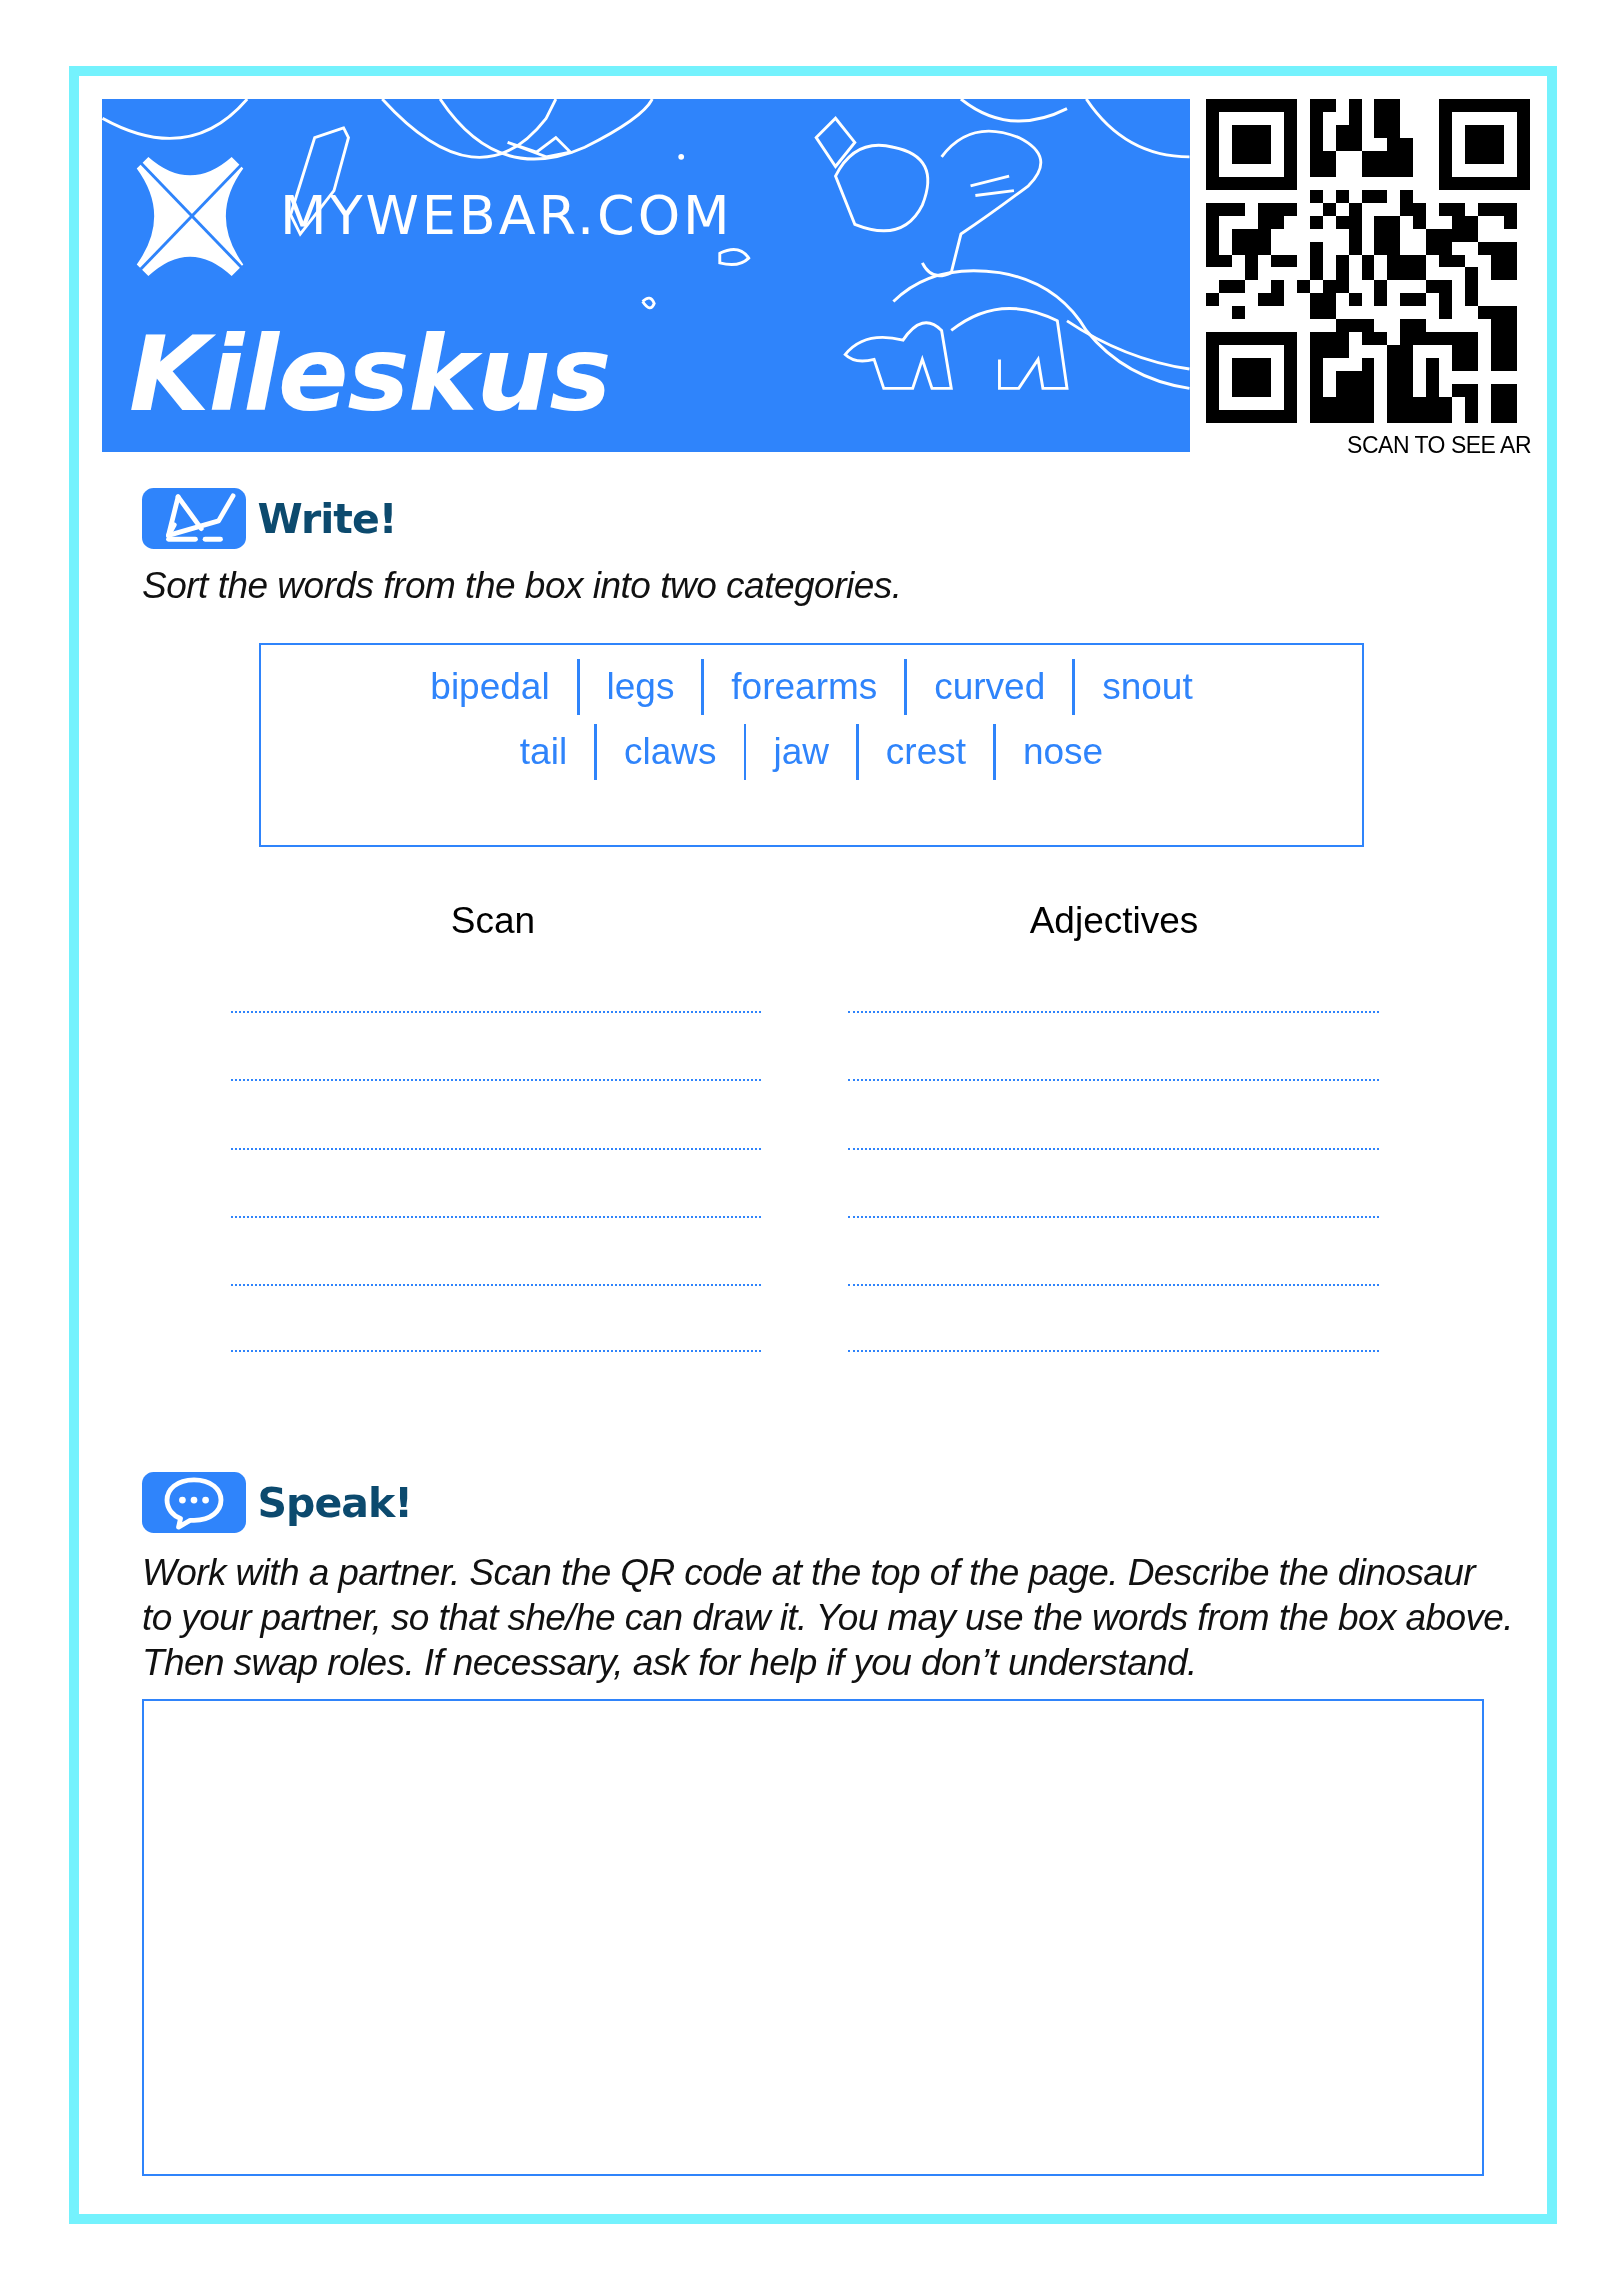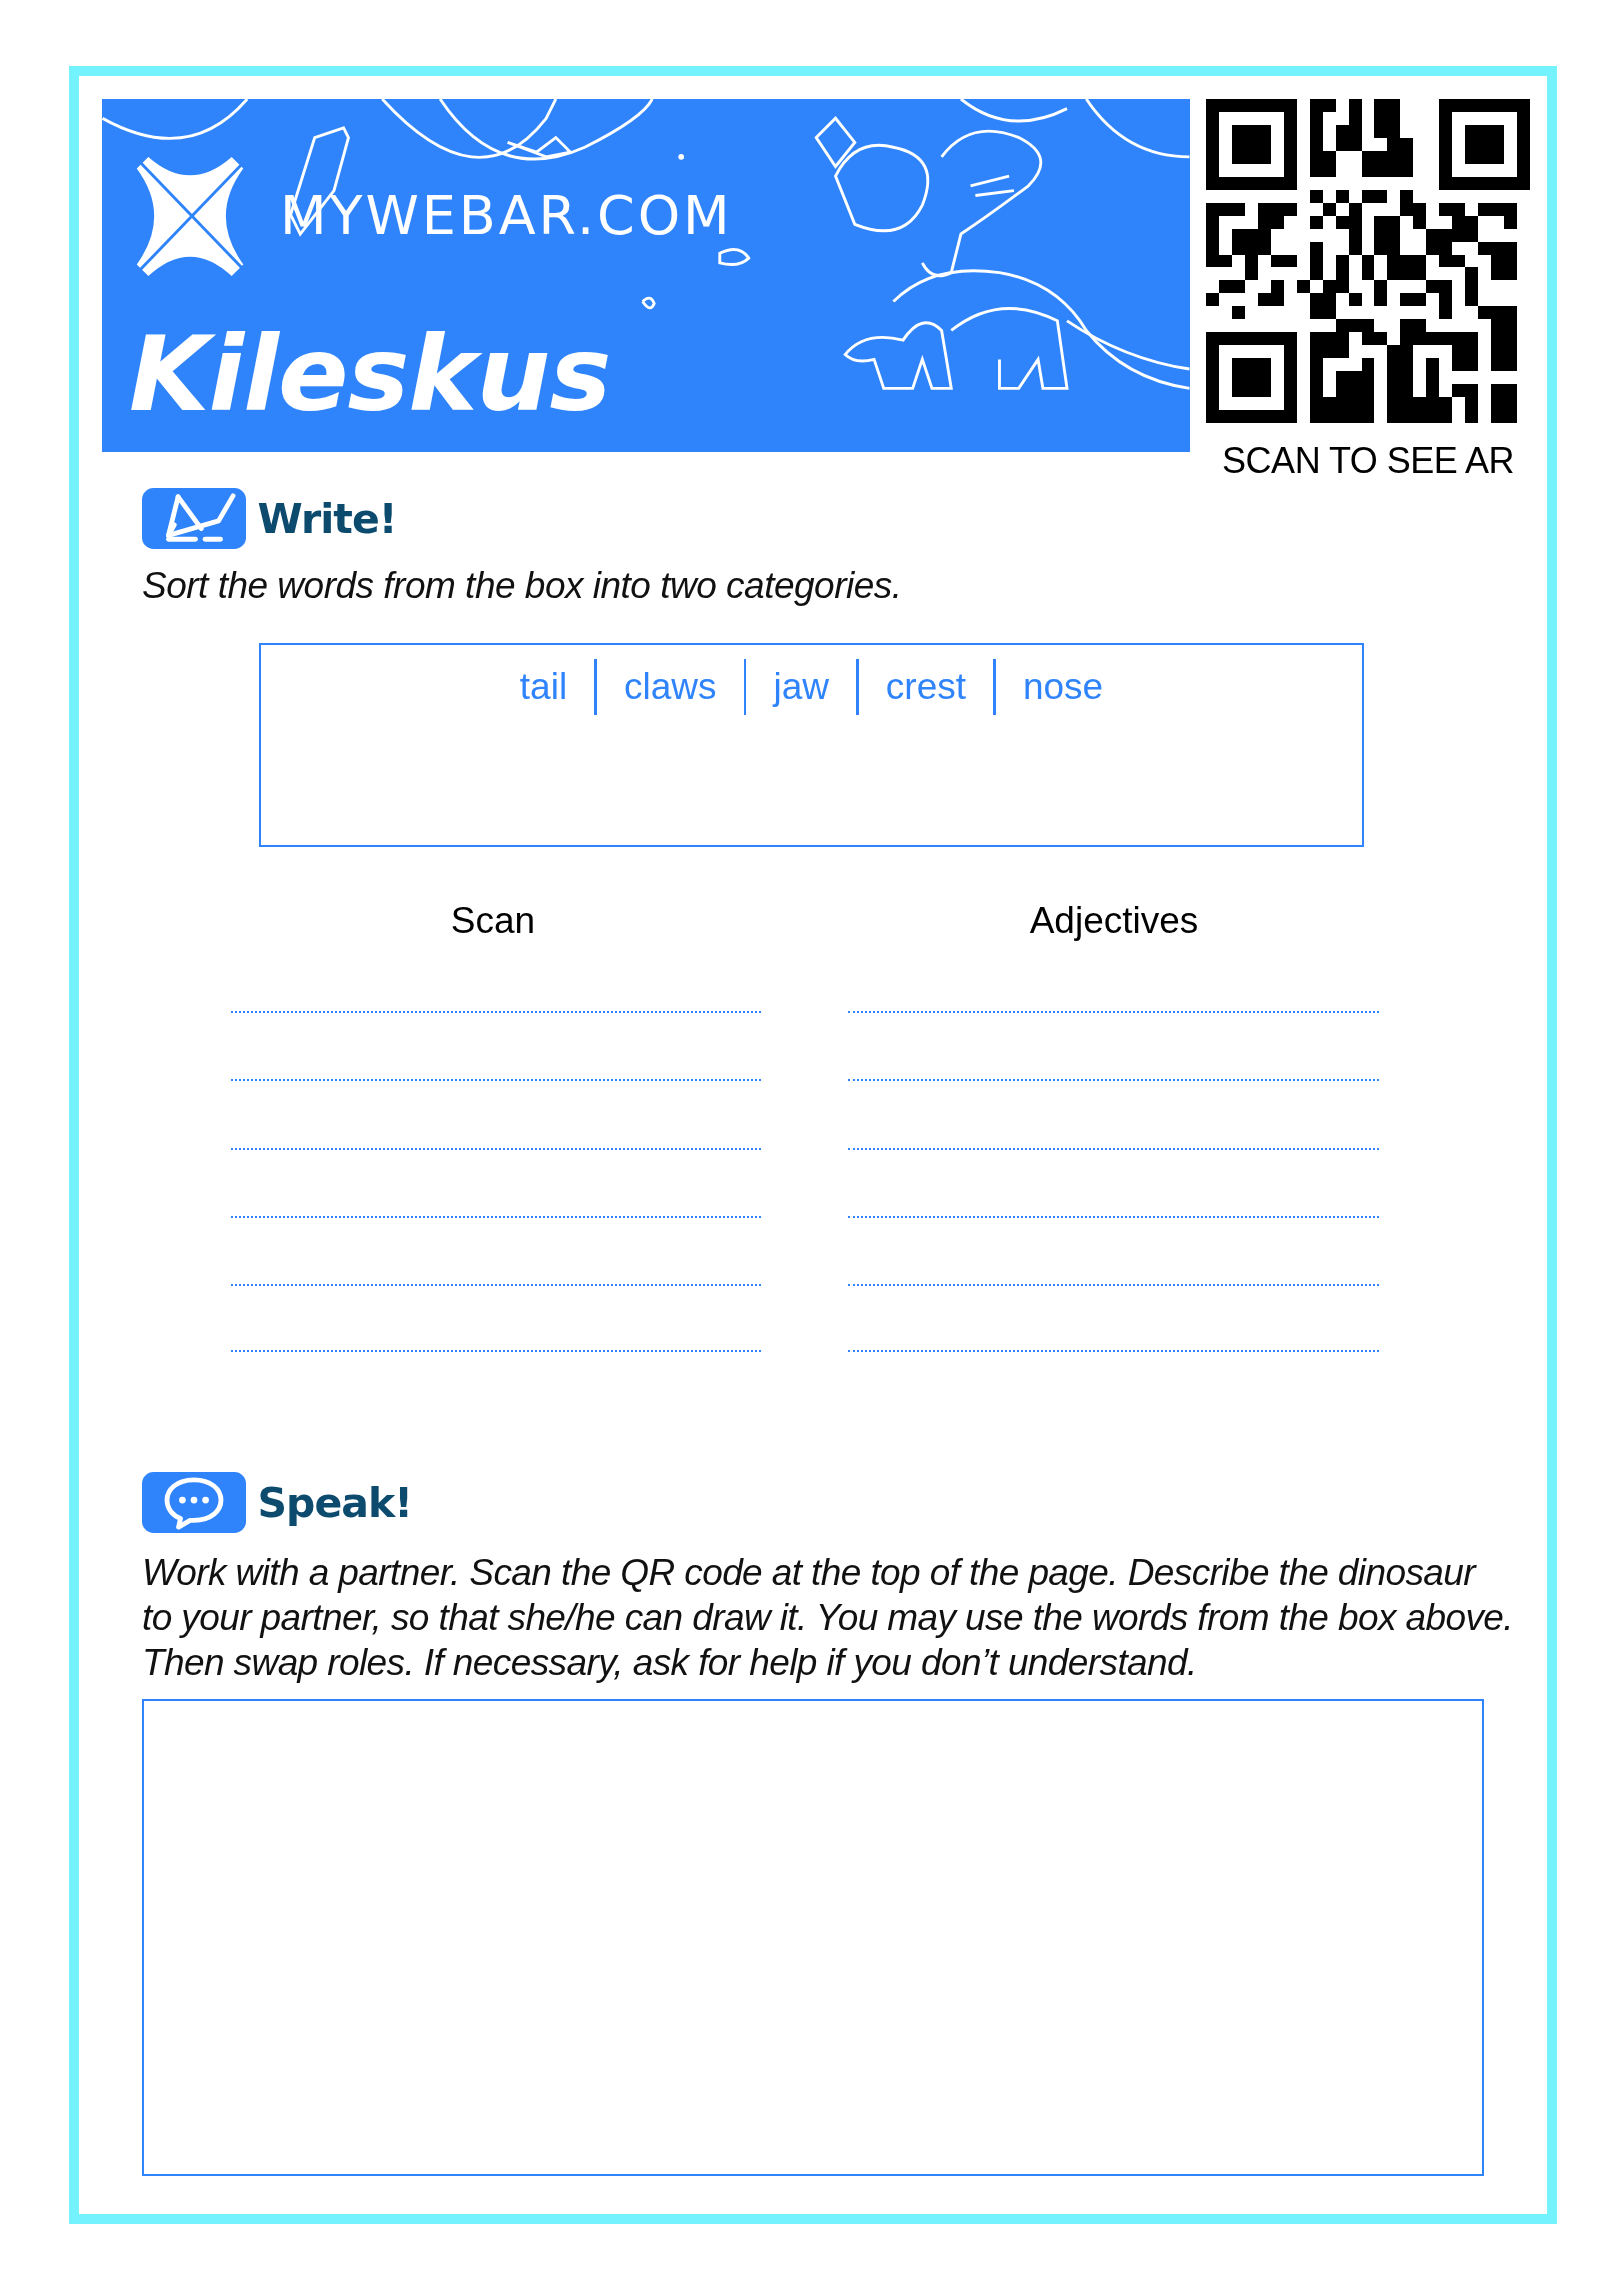--- a/index.html
+++ b/index.html
@@ -10,21 +10,21 @@
   .banner { position:absolute; left:102px; top:99px; width:1088px; height:353px;
             background:#2f84fb; overflow:hidden; }
   .banner svg.deco { position:absolute; left:0; top:0; }
   .logo-mark { position:absolute; left:27px; top:56px; width:123px; height:123px; }
   .brand { position:absolute; left:178px; top:85px; color:#fff; font-weight:normal;
            font-size:54px; letter-spacing:2.9px; font-family:"DejaVu Sans", sans-serif; }
   .title { position:absolute; left:27px; top:214px; color:#fff; font-weight:bold;
            font-size:104px; letter-spacing:-1px; font-family:"DejaVu Sans", sans-serif;font-style:italic; }
   .qr-wrap { position:absolute; left:1205px; top:99px; width:326px; }
   .qr { width:326px; height:324px; display:block; }
-  .qr-caption { text-align:center; font-size:36px; color:#000; margin-top:17px;
+  .qr-caption { text-align:right; font-size:23px; color:#000; margin-top:9px;
                 letter-spacing:-0.5px; font-family:"Liberation Sans", sans-serif; }
   .section-head { position:absolute; left:142px; display:flex; align-items:center; }
   .section-icon { width:104px; height:61px; background:#2f84fb; border-radius:11.6px;
                   display:flex; align-items:center; justify-content:center; }
   .section-title { margin-left:11.6px; font-size:41px; font-weight:bold; color:#0c4a6e;
                    font-family:"DejaVu Sans", sans-serif; letter-spacing:-1px; }
   .instruction { position:absolute; left:142px; font-style:italic; font-size:37px; color:#111;
                  letter-spacing:-0.5px;text-align:right; }
   .word-box { position:absolute; left:259px; top:643px; width:1105px; height:204px;
               box-sizing:border-box; border:2.9px solid #2f84fb; padding-top:9.7px; }
@@ -104,20 +104,31 @@
       <path d="M18 49 L46 49"></path>
       <path d="M56 49 L72 49"></path>
     </svg>
   </div>
   <div class="section-title">Write!</div>
 </div>
 <div class="instruction" style="top:565px;">Sort the words from the box into two categories.</div>
 
 <div class="word-box">
   <div class="word-row">
+    <span class="word">bipedal</span>
+      <span class="sep"></span>
+    <span class="word">legs</span>
+      <span class="sep"></span>
+    <span class="word">forearms</span>
+      <span class="sep"></span>
+    <span class="word">curved</span>
+      <span class="sep"></span>
+    <span class="word">snout</span>
+  </div>
+  <div class="word-row">
     <span class="word">tail</span>
       <span class="sep"></span>
     <span class="word">claws</span>
       <span class="sep"></span>
     <span class="word">jaw</span>
       <span class="sep"></span>
     <span class="word">crest</span>
       <span class="sep"></span>
     <span class="word">nose</span>
   </div>

